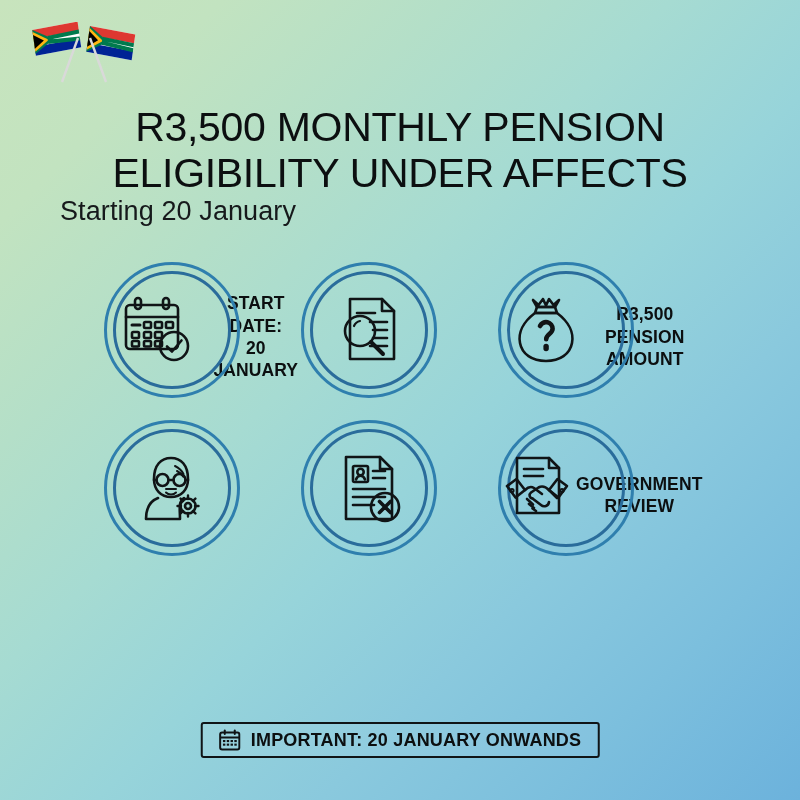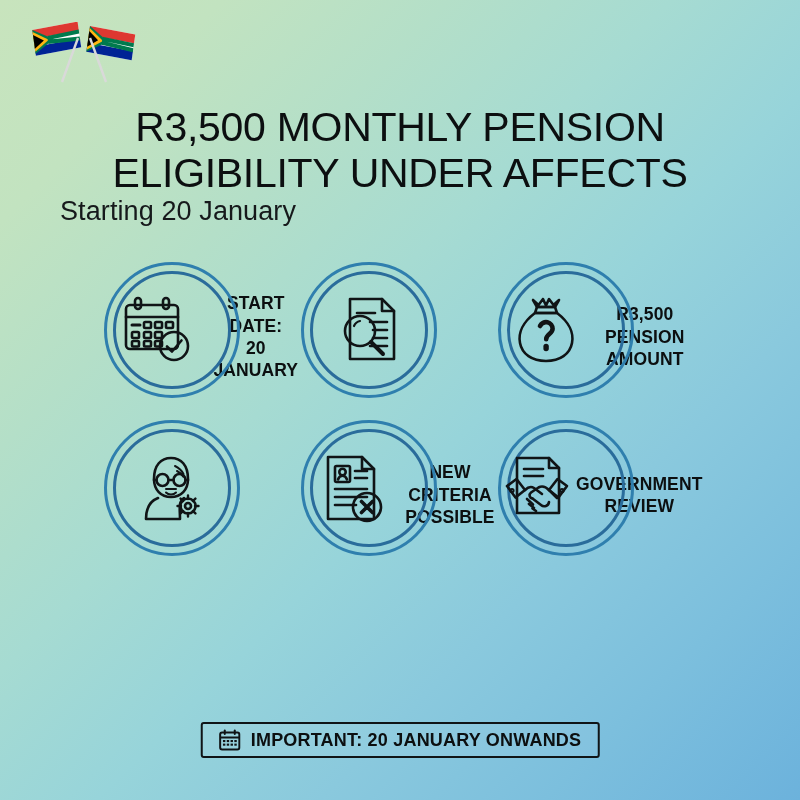--- a/index.html
+++ b/index.html
@@ -304,22 +304,20 @@
             <line x1="43" y1="22" x2="55" y2="22"></line>
             <line x1="43" y1="29" x2="55" y2="29"></line>
             <line x1="23" y1="40" x2="55" y2="40"></line>
             <line x1="23" y1="48" x2="55" y2="48"></line>
             <line x1="23" y1="56" x2="44" y2="56"></line>
             <circle cx="55" cy="58" r="14" fill="none"></circle>
             <path d="M49.5 52.5 L60.5 63.5 M60.5 52.5 L49.5 63.5" stroke-width="3.6"></path>
           </svg>
         </span>
       </div>
-      <div class="caption">NEW CRITERIA
-POSSIBLE</div>
     </div>
 
     <div class="cell row2">
       <div class="badge">
         <span class="ring-outer"></span>
         <span class="ring-inner"></span>
         <span class="glyph">
           <svg viewBox="0 0 78 78" fill="none" stroke="#101416" stroke-width="2.6" stroke-linecap="round" stroke-linejoin="round" aria-hidden="true">
             <path d="M19 9 H51 L61 19 V64 H19 Z"></path>
             <path d="M51 9 V19 H61"></path>

